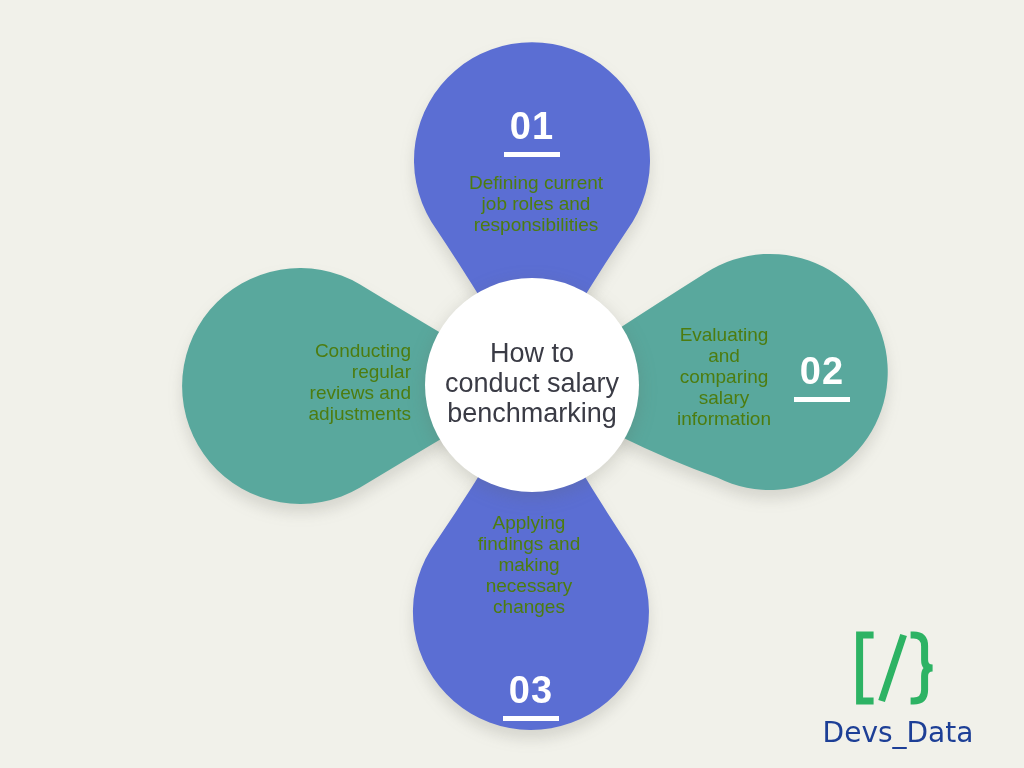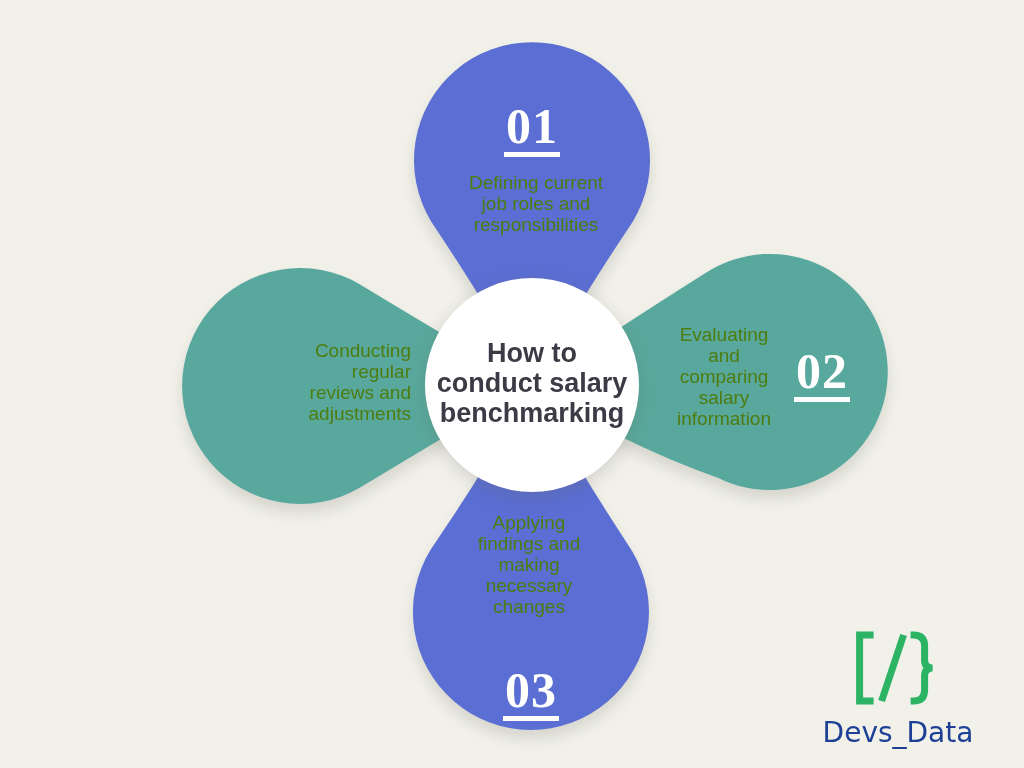--- a/index.html
+++ b/index.html
@@ -24,25 +24,24 @@
 
   .num {
     position: absolute;
     transform: translateX(-50%);
     display: flex;
     flex-direction: column;
     align-items: center;
     color: #ffffff;
   }
   .num-text {
-    font-size: 50px;
+    font-size: 38px;
     line-height: 50px;
     font-weight: bold;
     letter-spacing: 1px;
-    font-family: Liberation Serif, serif;
   }
   .num-underline {
     width: 56px;
     height: 5px;
     background: #ffffff;
     margin-top: 1px;
   }
 
   .label {
     position: absolute;
@@ -57,21 +56,21 @@
   .center-title {
     position: absolute;
     left: 532px;
     top: 338px;
     transform: translateX(-50%);
     width: 240px;
     text-align: center;
     white-space: pre-line;
     font-size: 27px;
     line-height: 30px;
-    font-weight: bold;
+    font-weight: normal;
     color: #3a3b45;
   }
 
   .logo {
     position: absolute;
     left: 898px;
     top: 630px;
     transform: translateX(-50%);
     display: flex;
     flex-direction: column;

